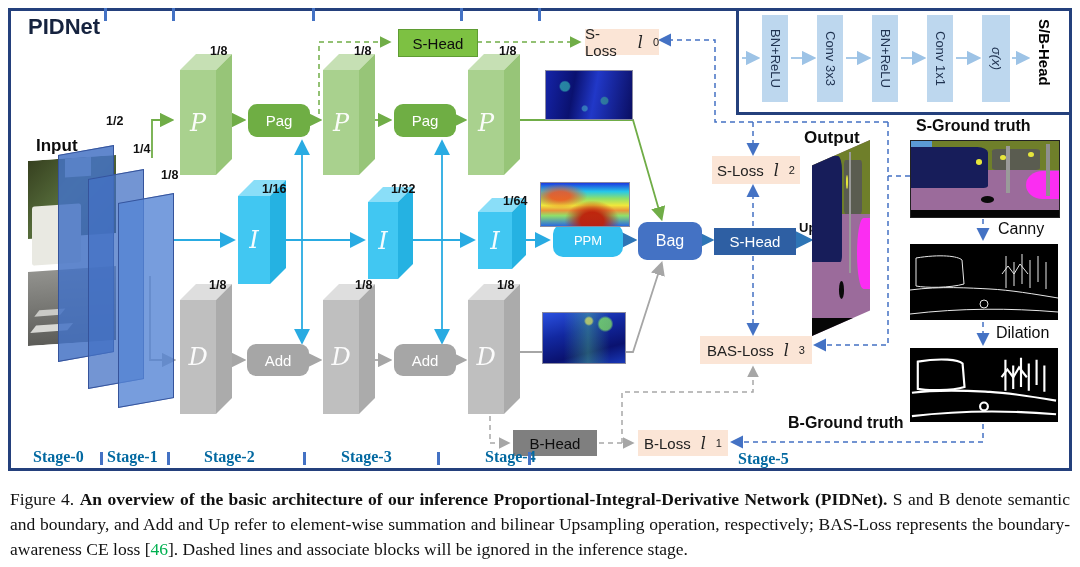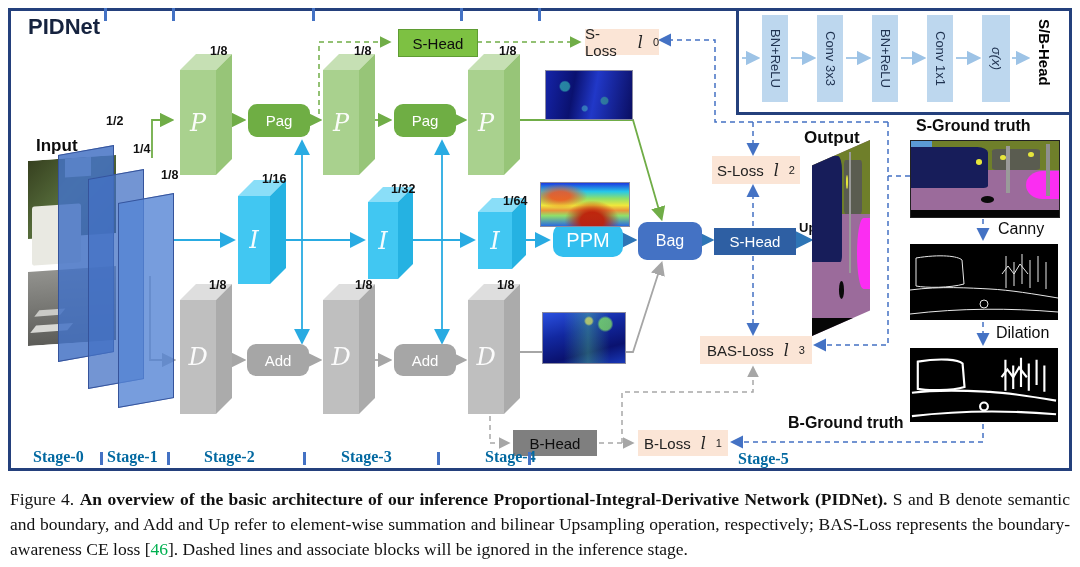--- a/index.html
+++ b/index.html
@@ -203,38 +203,38 @@
   <div class="scl" style="left:499px;top:44px;">1/8</div>
   <div class="headblk" style="left:398px;top:29px;width:78px;height:26px;background:#7dc142;border:1px solid #5f9c33;color:#0d0d0d;">S-Head</div>
 
   <div class="b3d" style="left:238px;top:196px;width:32px;height:88px;--f:#41c7f2;--t:#8adef8;--s:#25b2e2;--d:16px;">
     <div class="topf"></div>
       <div class="sidef"></div>
     <div class="front">
         <span class="glyph">I</span>
       </div>
   </div>
-  <div class="scl" style="left:262px;top:172px;">1/16</div>
+  <div class="scl" style="left:262px;top:182px;">1/16</div>
   <div class="b3d" style="left:368px;top:202px;width:30px;height:77px;--f:#41c7f2;--t:#8adef8;--s:#25b2e2;--d:15px;">
     <div class="topf"></div>
       <div class="sidef"></div>
     <div class="front">
         <span class="glyph">I</span>
       </div>
   </div>
   <div class="scl" style="left:391px;top:182px;">1/32</div>
   <div class="b3d" style="left:478px;top:212px;width:34px;height:57px;--f:#41c7f2;--t:#8adef8;--s:#25b2e2;--d:14px;">
     <div class="topf"></div>
       <div class="sidef"></div>
     <div class="front">
         <span class="glyph">I</span>
       </div>
   </div>
   <div class="scl" style="left:503px;top:194px;">1/64</div>
-  <div class="chip" style="left:553px;top:224px;width:70px;height:33px;background:#33bfef;border-radius:10px;font-size:20px;">PPM</div>
+  <div class="chip" style="left:553px;top:224px;width:70px;height:33px;background:#33bfef;border-radius:10px;font-size:13px;">PPM</div>
   <div class="chip" style="left:638px;top:222px;width:64px;height:38px;background:#4472c4;font-size:16px;">Bag</div>
   <div class="headblk" style="left:714px;top:228px;width:82px;height:27px;background:#2e5fa3;color:#fff;">S-Head</div>
   <div class="lbl-b" style="left:799px;top:220px;font-size:13px;">Up</div>
 
   <div class="b3d" style="left:180px;top:300px;width:36px;height:114px;--f:#bfbfbf;--t:#dedede;--s:#ababab;--d:16px;">
     <div class="topf"></div>
       <div class="sidef"></div>
     <div class="front">
         <span class="glyph">D</span>
       </div>

